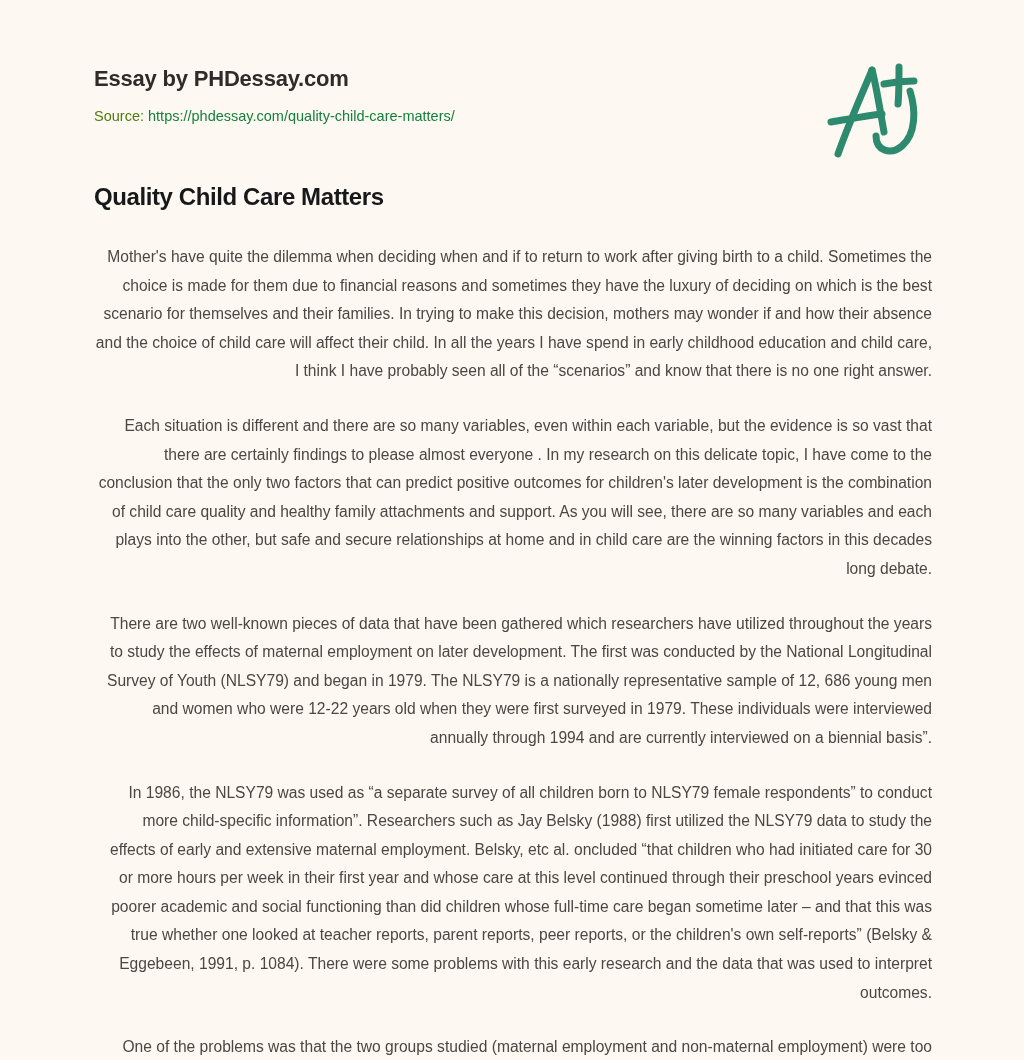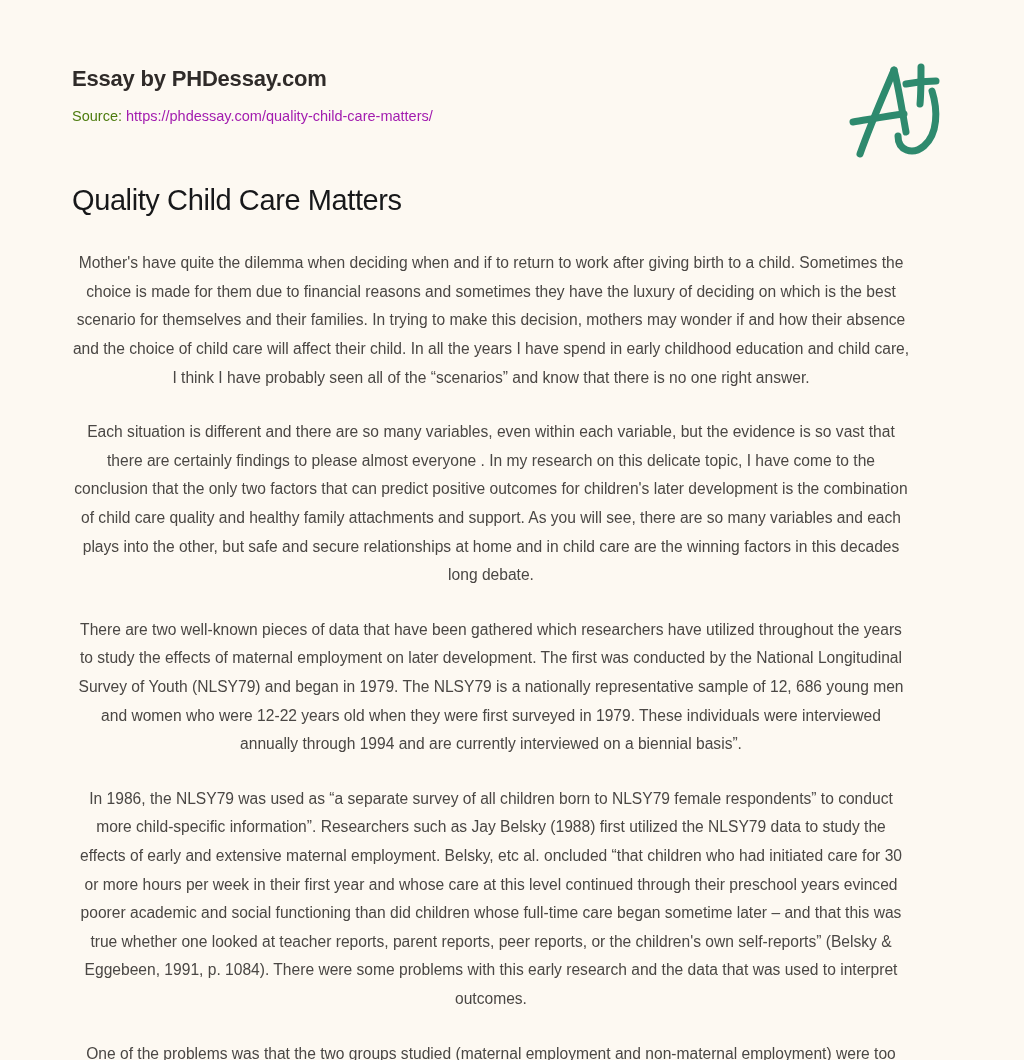--- a/index.html
+++ b/index.html
@@ -13,21 +13,21 @@
     font-family: "Liberation Sans", sans-serif;
     overflow: hidden;
     position: relative;
   }
 
   .page {
     position: relative;
     width: 1024px;
     height: 916px;
     box-sizing: border-box;
-    padding: 0 72px;
+    padding: 0 94px;
   }
 
   
   .header {
     position: relative;
     padding-top: 66px;
     height: 104px;
     box-sizing: border-box;
   }
 
@@ -46,59 +46,59 @@
     color: #8b8884;
     line-height: 1.2;
     white-space: nowrap;
   }
 
   .source-label {
     color: #4d7c0f;
   }
 
   .source-url {
-    color: #a21caf;
+    color: #15803d;
     text-decoration: none;
   }
 
   .logo {
     position: absolute;
     top: 58px;
     right: 0px;
     width: 120px;
     height: 110px;
   }
   .logo svg {
     display: block;
     width: 120px;
     height: 110px;
   }
 
   
   .article-title {
     margin: 0;
     padding-top: 78px;
-    font-size: 29px;
-    font-weight: normal;
+    font-size: 24px;
+    font-weight: bold;
     color: #17181a;
     letter-spacing: -0.4px;
     line-height: 1.25;
   }
 
   .body-copy {
     padding-top: 31px;
     width: 838px;
   }
 
   .body-copy p {
     margin: 0 0 26px 0;
     font-size: 15.6px;
     line-height: 28.6px;
     color: #4a4744;
-    text-align: center;
+    text-align: right;
   }
 
   .body-copy p:last-child {
     margin-bottom: 0;
   }
 </style>
 </head>
 <body>
 
 <div class="page">

